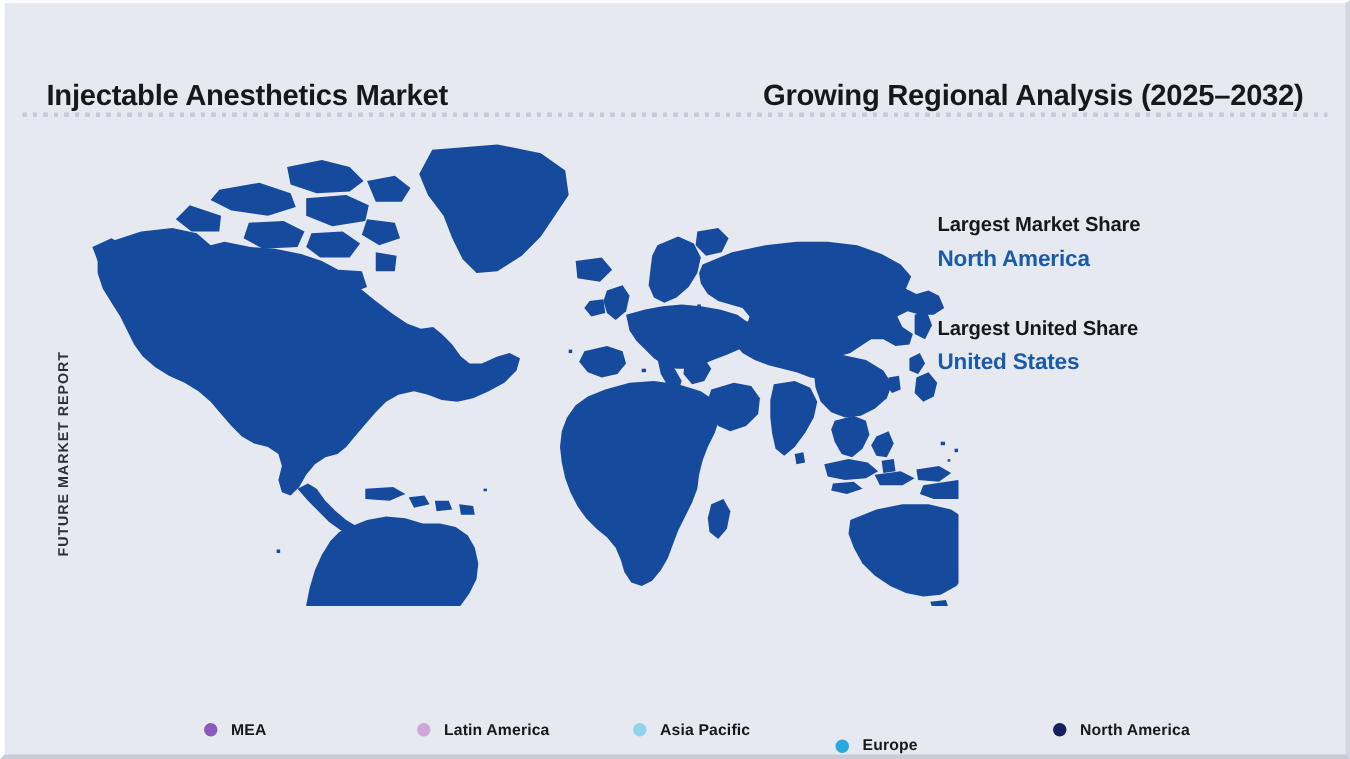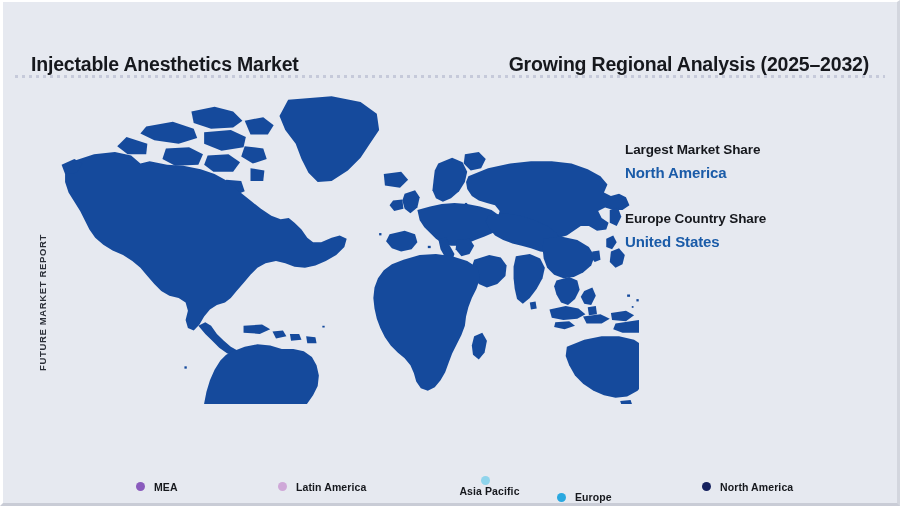--- a/index.html
+++ b/index.html
@@ -153,21 +153,21 @@
     flex: 0 0 auto;
   }
   .legend-label {
     font-size: 10.5px;
     font-weight: bold;
     color: #16181d;
     letter-spacing: 0.1px;
   }
   .lg-0 { width: 142px; }
   .lg-1 { width: 144px; }
-  .lg-2 { width: 135px; flex-direction: column; }
+  .lg-2 { width: 135px; }
   .lg-3 { width: 145px; margin-top: 21px; }
   .lg-4 { width: 150px; }
 </style>
 </head>
 <body>
 
 <div id="infographic" style="background: rgb(230, 233, 240);">
 
   <div class="header">
     <div class="header-title">Injectable Anesthetics Market</div>
@@ -327,21 +327,21 @@
   </div>
 
   <div class="stats">
 
     <div class="stat-block">
       <div class="stat-label">Largest Market Share</div>
       <div class="stat-region">North America</div>
     </div>
 
     <div class="stat-block">
-      <div class="stat-label">Europe Country Share</div>
+      <div class="stat-label">Largest United Share</div>
       <div class="stat-region">United States</div>
     </div>
 
   </div>
 
   <div class="legend">
 
     <div class="legend-item lg-0">
       <span class="legend-dot" style="background:#8a5bbd"></span>
       <span class="legend-label">MEA</span>

